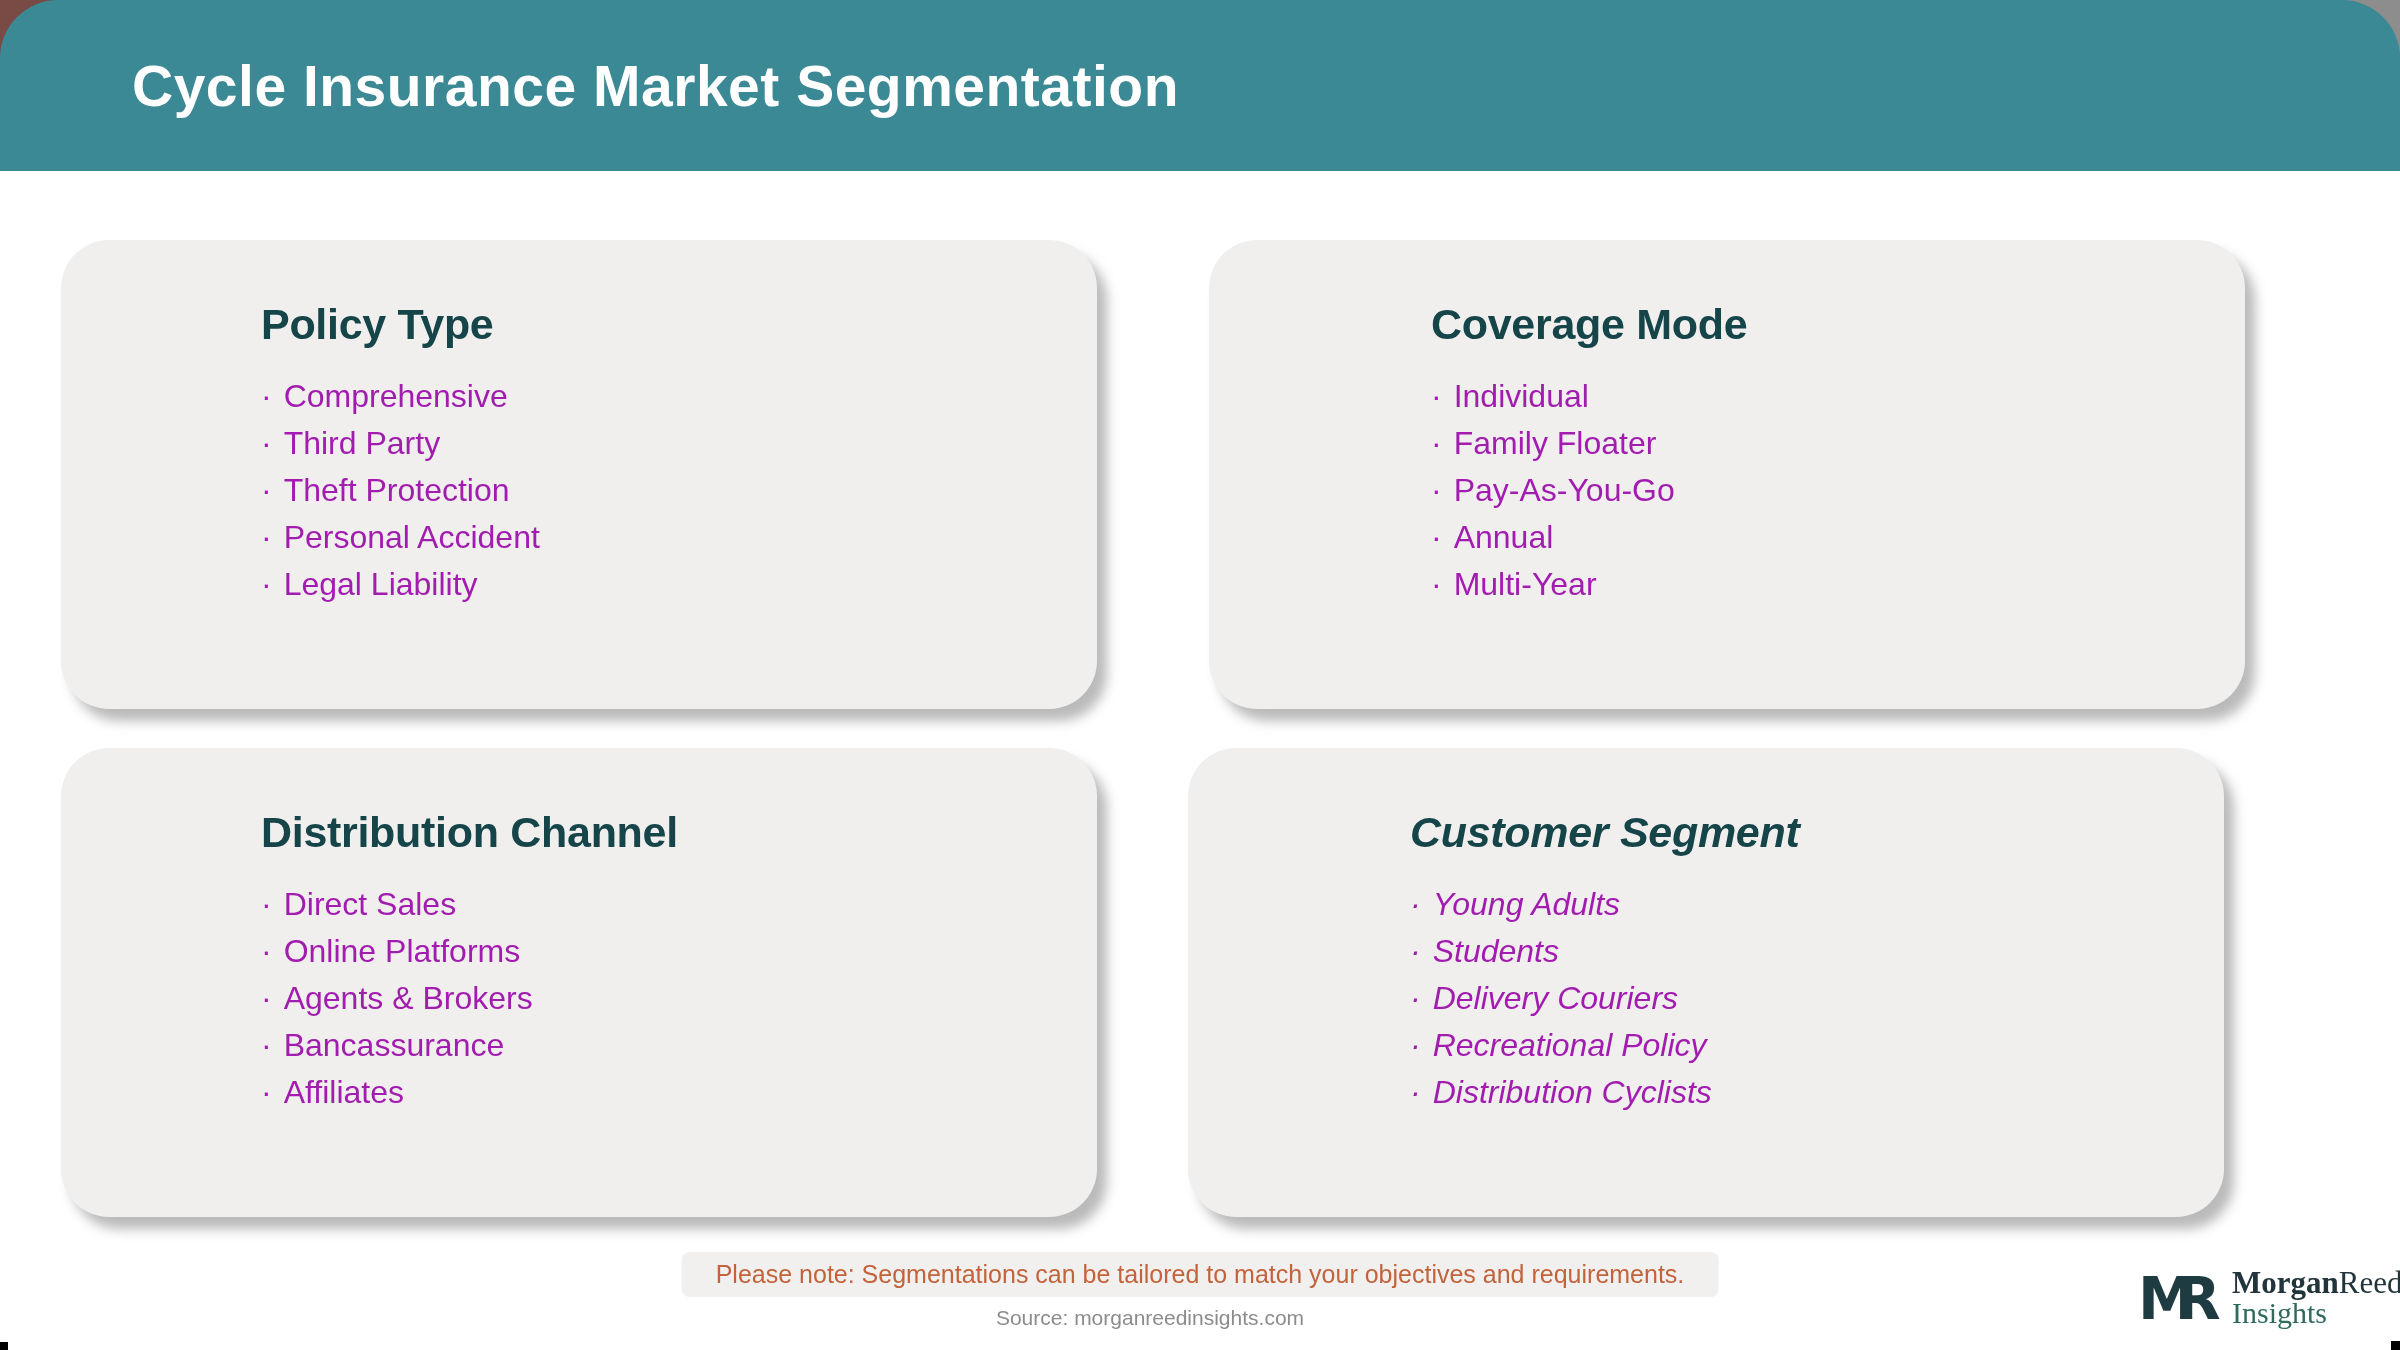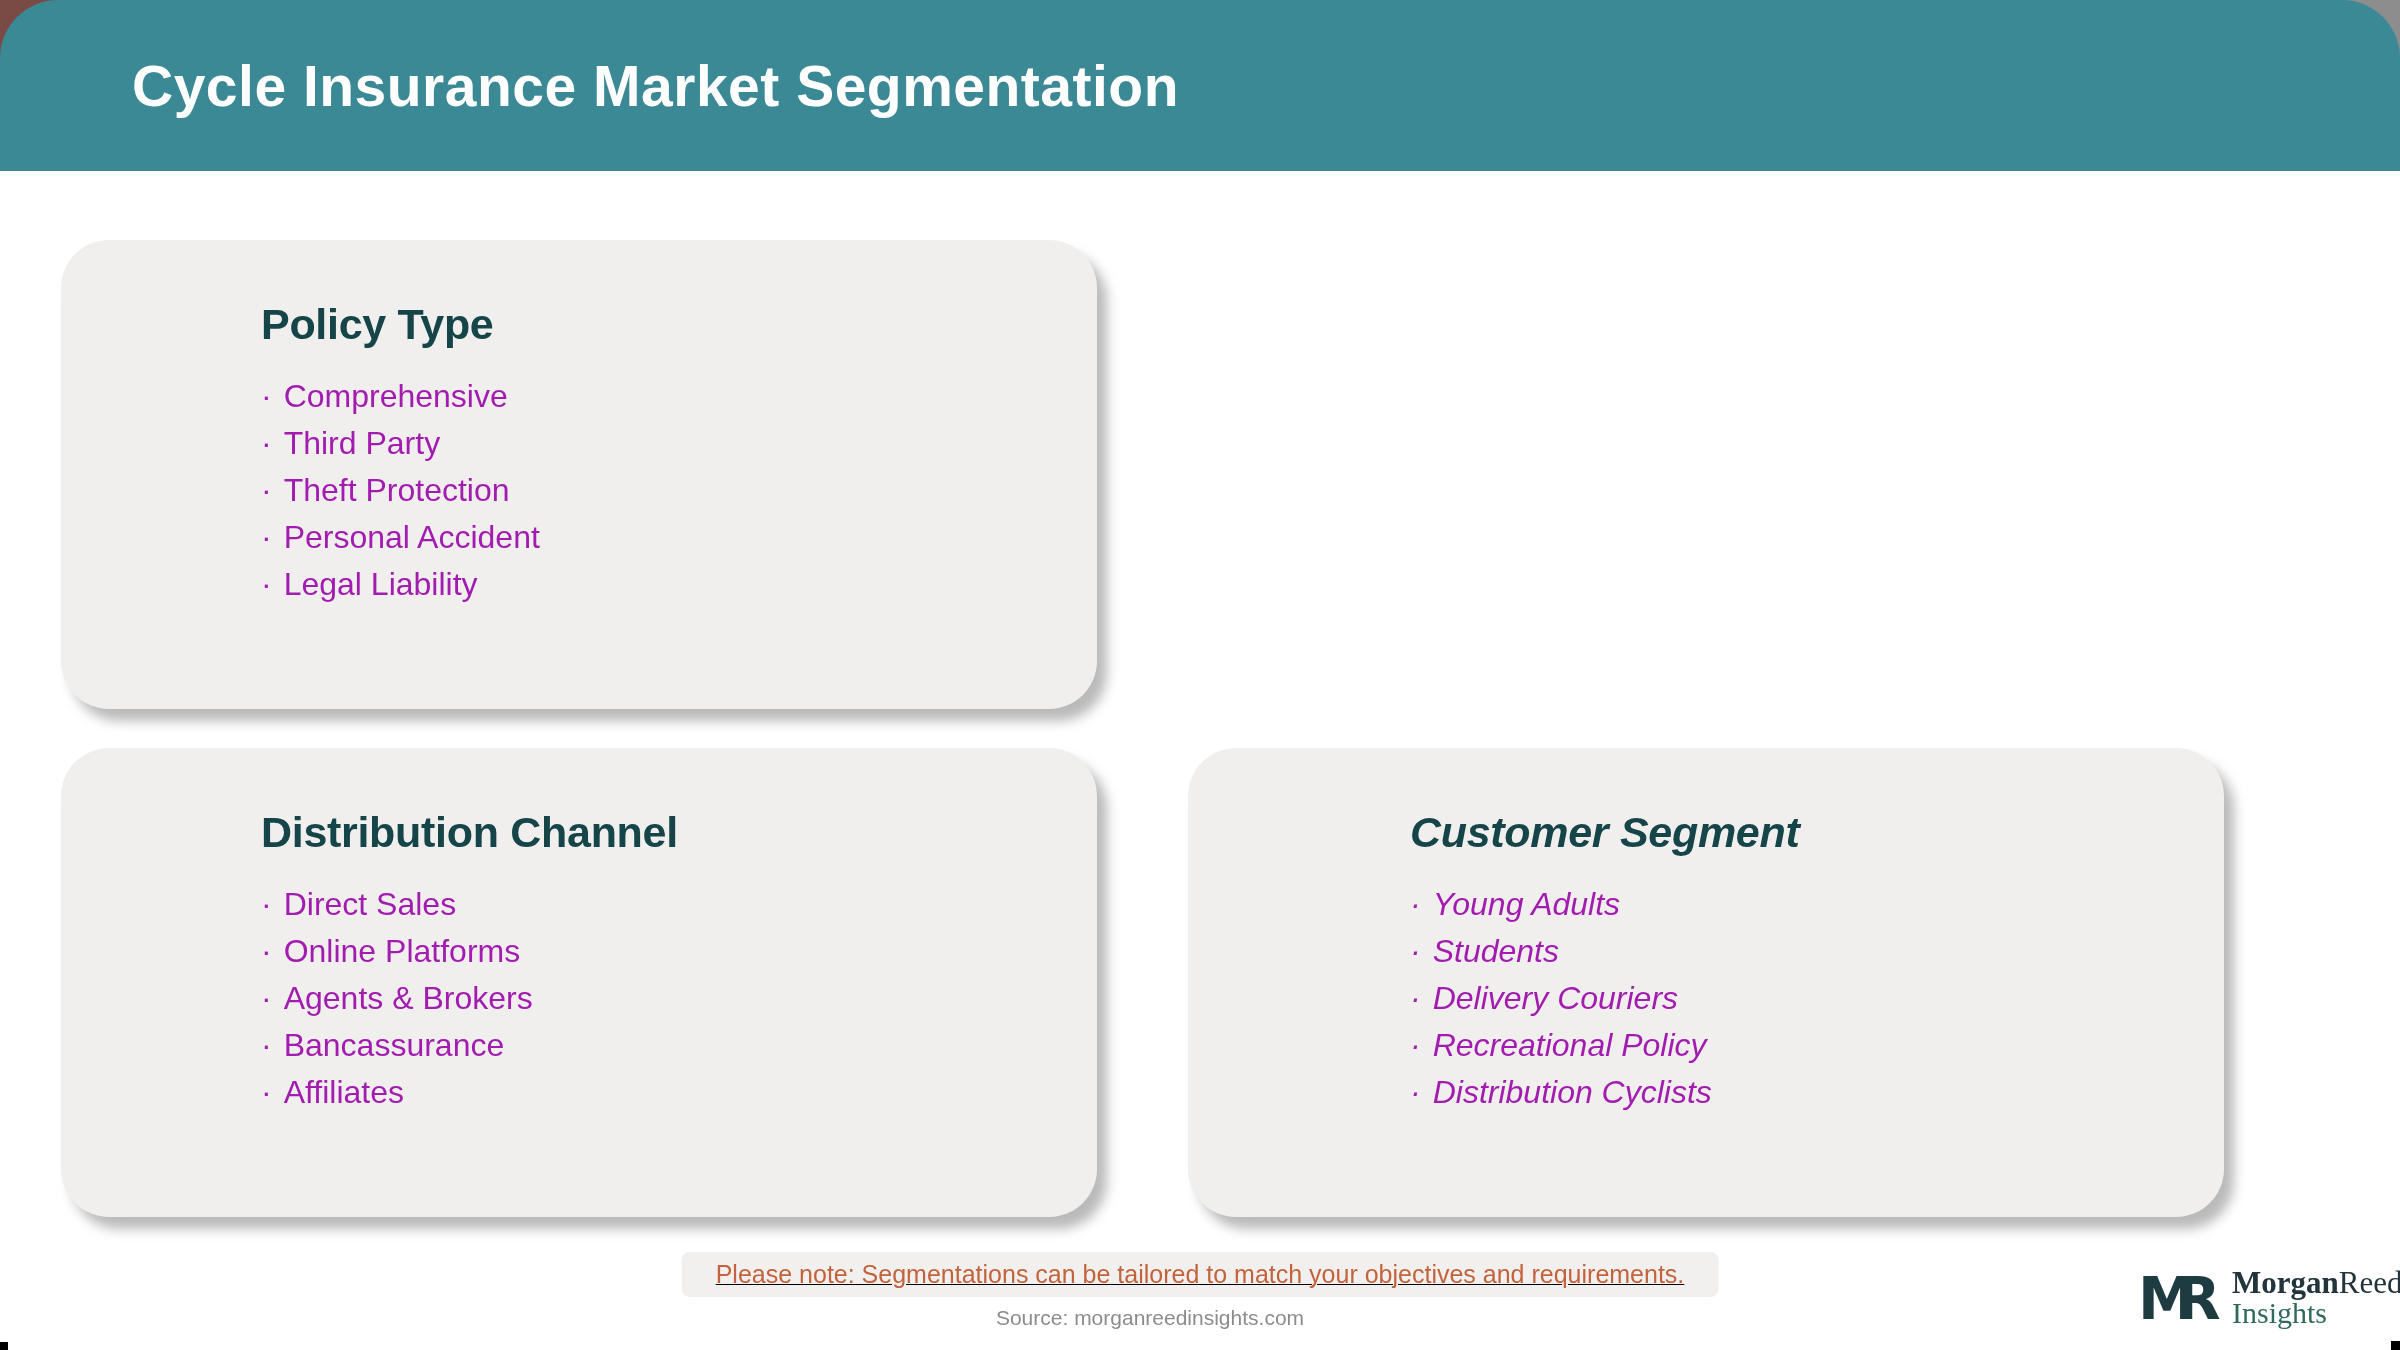--- a/index.html
+++ b/index.html
@@ -44,21 +44,21 @@
     letter-spacing:-0.3px;margin:0 0 24px 0;
   }
   .card-item{
     font-size:32px;color:#a21caf;line-height:47px;white-space:nowrap;
   }
   .card-item::before{content:"·";margin-right:12px;}
   
   .note-bar{
     position:absolute;top:1252px;left:50%;transform:translateX(-50%);
     background:#f1f0ee;border-radius:8px;
-    padding:8px 34px;z-index:1;white-space:nowrap;text-decoration:underline;
+    padding:8px 34px;z-index:1;white-space:nowrap;
   }
   .note-text{font-size:25px;color:#c2633c;}
   .source-line{
     position:absolute;top:1306px;left:0;width:2300px;text-align:center;
     font-size:21px;color:#8c8c8c;z-index:1;white-space:nowrap;
   }
   
   .logo{
     position:absolute;left:2140px;top:1268px;
     display:flex;align-items:center;gap:12px;z-index:1;
@@ -89,20 +89,30 @@
     <div class="card-inner">
       <div class="card-title">Policy Type</div>
       <div class="card-item">Comprehensive</div>
       <div class="card-item">Third Party</div>
       <div class="card-item">Theft Protection</div>
       <div class="card-item">Personal Accident</div>
       <div class="card-item">Legal Liability</div>
     </div>
   </div>
 
+  <div class="card card2">
+    <div class="card-inner">
+      <div class="card-title">Coverage Mode</div>
+      <div class="card-item">Individual</div>
+      <div class="card-item">Family Floater</div>
+      <div class="card-item">Pay-As-You-Go</div>
+      <div class="card-item">Annual</div>
+      <div class="card-item">Multi-Year</div>
+    </div>
+  </div>
 
   <div class="card card3">
     <div class="card-inner">
       <div class="card-title">Distribution Channel</div>
       <div class="card-item">Direct Sales</div>
       <div class="card-item">Online Platforms</div>
       <div class="card-item">Agents &amp; Brokers</div>
       <div class="card-item">Bancassurance</div>
       <div class="card-item">Affiliates</div>
     </div>

